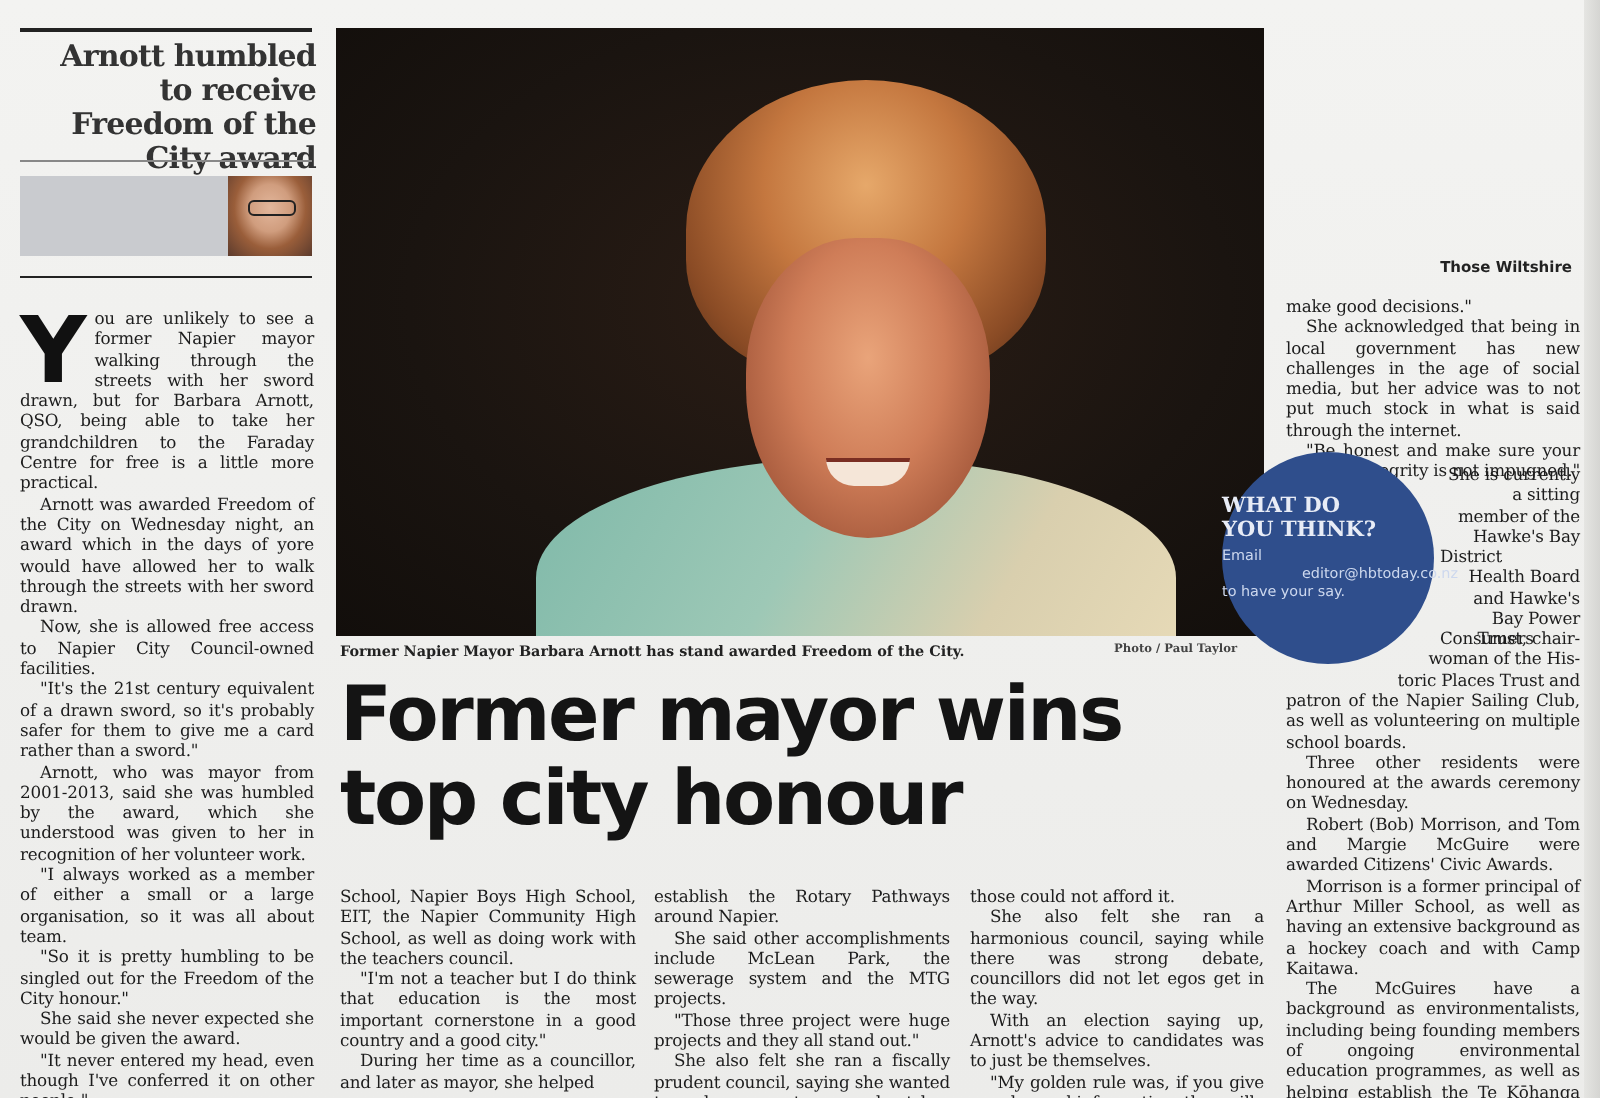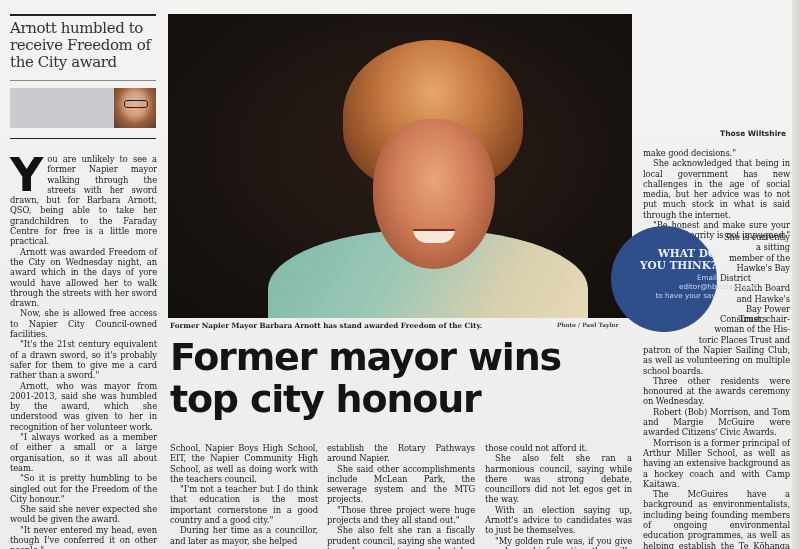--- a/index.html
+++ b/index.html
@@ -3,37 +3,37 @@
 <meta charset="utf-8">
 <style>
   html,body{margin:0;padding:0;}
   body{width:800px;height:549px;overflow:hidden;background:#efefed;font-family:"DejaVu Serif",serif;color:#1c1c1c;position:relative;}
   .page{position:absolute;left:0;top:0;width:800px;height:549px;background:linear-gradient(180deg,#f3f3f1 0%,#ececea 100%);}
   .col{position:absolute;font-size:8.4px;line-height:10.3px;text-align:justify;letter-spacing:-0.1px;}
   .col p{margin:0;text-indent:10px;}
   .col p.noind{text-indent:0;}
   
   .rule{position:absolute;background:#222;}
-  .kicker{position:absolute;left:10px;top:20px;width:148px;font-family:"DejaVu Serif",serif;font-size:15px;line-height:17px;color:#333;font-weight:normal;letter-spacing:-0.4px;}
+  .kicker{position:absolute;left:10px;top:20px;width:148px;font-family:"DejaVu Serif",serif;font-size:15px;line-height:17px;color:#333;font-weight:bold;letter-spacing:-0.4px;text-align:right;}
   .byline-box{position:absolute;left:10px;top:88px;width:146px;height:40px;background:#c9cbcf;}
   .byline-avatar{position:absolute;right:0;top:0;width:42px;height:40px;background:radial-gradient(ellipse at 50% 40%,#e3b79c 0%,#d09d7e 35%,#9a5e3a 60%,#5c3b2d 100%);}
   .byline-avatar .glasses{position:absolute;left:10px;top:12px;width:22px;height:6px;border:1.5px solid #222;border-radius:3px;}
   .byline-name{position:absolute;right:14px;top:129px;font-family:"DejaVu Sans",sans-serif;font-weight:bold;font-size:7.5px;color:#222;}
   .dropcap{float:left;font-family:"DejaVu Sans",sans-serif;font-weight:900;font-size:46px;line-height:38px;margin:2px 4px 0 0;color:#111;}
   
   .photo{position:absolute;left:168px;top:14px;width:464px;height:304px;background:radial-gradient(ellipse at 52% 45%,#2b1d15 0%,#1a1410 60%,#120e0b 100%);overflow:hidden;}
   .hair{position:absolute;left:175px;top:26px;width:180px;height:150px;border-radius:50% 50% 40% 40%;background:radial-gradient(ellipse at 50% 35%,#e6a86a 0%,#c4773f 40%,#8a4b25 75%,#4a2a16 100%);}
   .face{position:absolute;left:205px;top:105px;width:122px;height:150px;border-radius:45% 45% 50% 50%;background:radial-gradient(ellipse at 50% 40%,#e9a47a 0%,#cf7d58 45%,#a4583b 80%,#6b3a28 100%);}
   .mouth{position:absolute;left:245px;top:215px;width:42px;height:12px;border-radius:0 0 20px 20px;background:#f5e6d8;border-top:2px solid #7a2e22;}
   .shirt{position:absolute;left:100px;top:215px;width:320px;height:120px;border-radius:50% 50% 0 0;background:linear-gradient(120deg,#7fb9a9 0%,#9dc8b6 40%,#d9cfae 70%,#e8dbb8 100%);}
   .caption{position:absolute;left:170px;top:321px;font-family:"DejaVu Serif",serif;font-weight:bold;font-size:7.2px;color:#222;}
   .credit{position:absolute;left:557px;top:322px;font-family:"DejaVu Serif",serif;font-weight:bold;font-size:5.8px;color:#444;}
   .headline{position:absolute;left:170px;top:336px;width:470px;font-family:"DejaVu Sans",sans-serif;font-weight:900;font-size:38px;line-height:42px;letter-spacing:-1.2px;color:#141414;}
   
-  .circle{position:absolute;left:611px;top:226px;width:106px;height:106px;border-radius:50%;background:#2f4e8c;color:#dfe6f3;text-align:right;}
+  .circle{position:absolute;left:611px;top:226px;width:106px;height:106px;border-radius:50%;background:#2f4e8c;color:#dfe6f3;text-align:left;}
   .circle .t{position:absolute;left:0;width:100%;font-family:"DejaVu Serif",serif;font-weight:bold;font-size:10.5px;line-height:11px;color:#e8ecf6;}
   .circle .s{position:absolute;left:0;width:100%;font-family:"DejaVu Sans",sans-serif;font-size:7.2px;line-height:8.4px;color:#cdd8ee;}
   .shadow-strip{position:absolute;left:792px;top:0;width:8px;height:549px;background:linear-gradient(90deg,#e5e5e2,#d5d5d2);}
 </style>
 </head>
 <body>
 
 <div class="page">
 
   <div class="rule" style="left:10px;top:14px;width:146px;height:2px;"></div>

